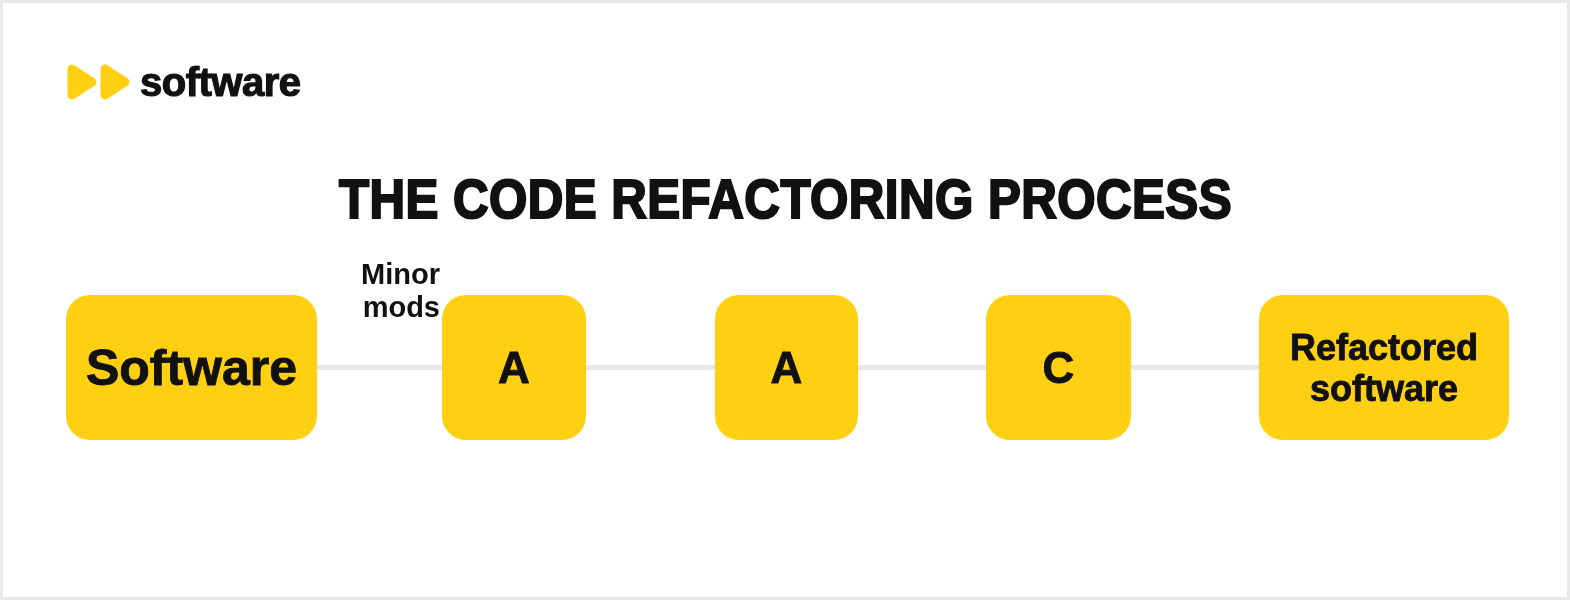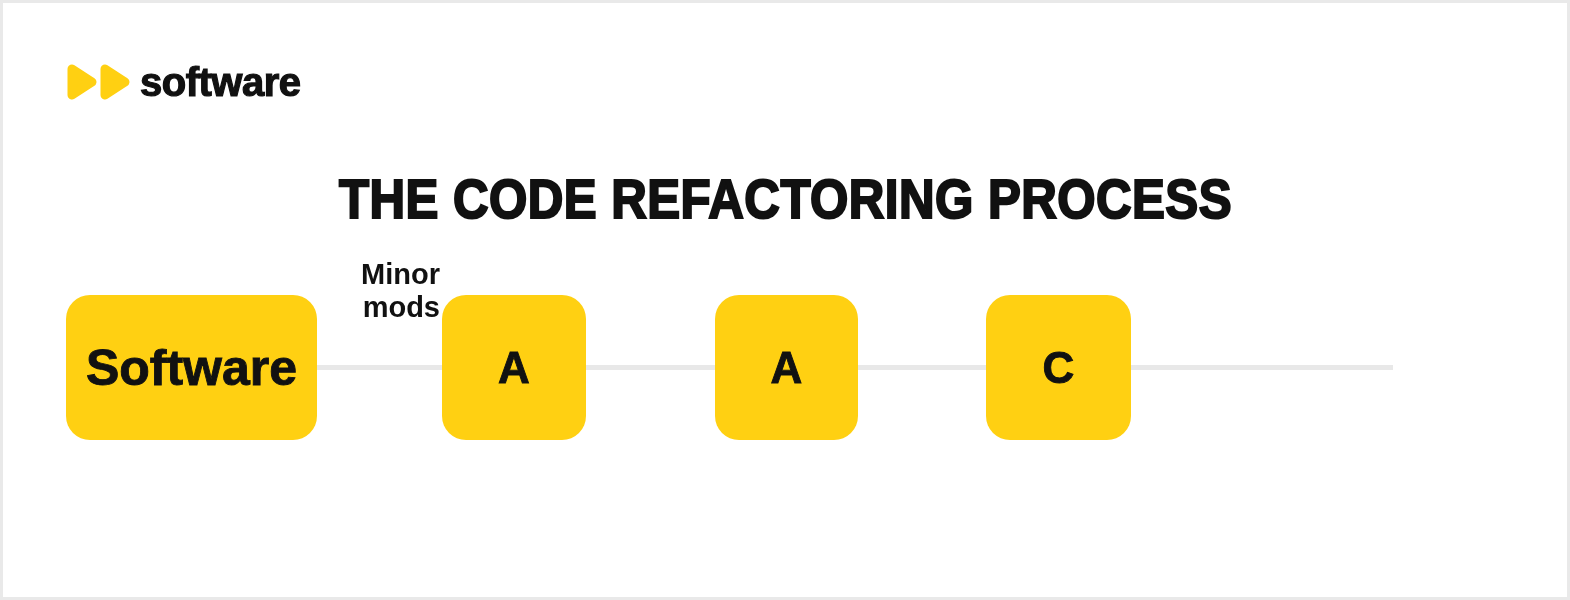--- a/index.html
+++ b/index.html
@@ -150,15 +150,18 @@
     </div>
 
     <div class="node node-3">
       <span class="node-label">A</span>
     </div>
 
     <div class="node node-4">
       <span class="node-label">C</span>
     </div>
 
+    <div class="node node-5">
+      <span class="node-label">Refactored software</span>
+    </div>
 
   </div>
 </div>
 
 </body></html>

